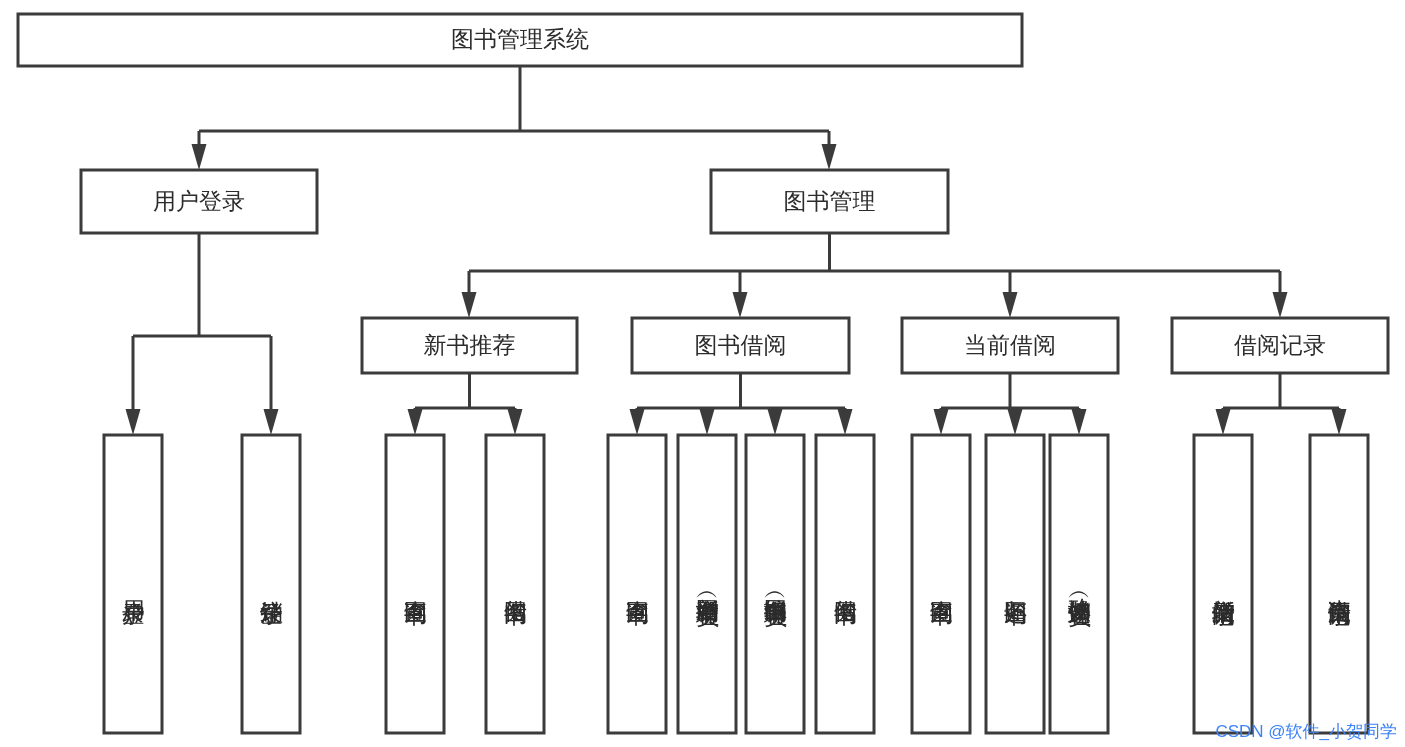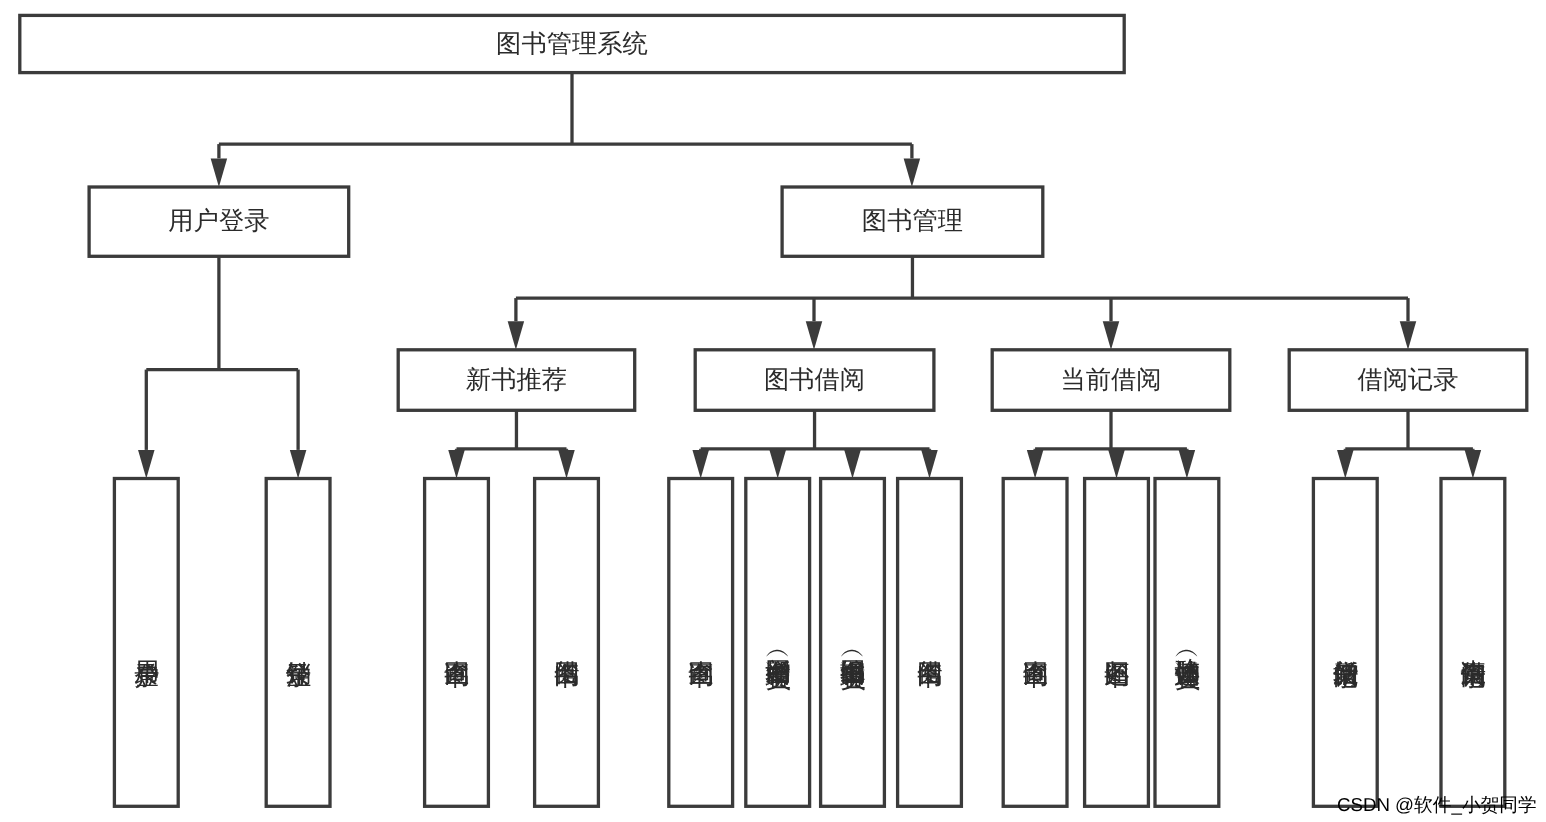--- a/index.html
+++ b/index.html
@@ -49,21 +49,21 @@
     letter-spacing:1px;
     white-space:nowrap;
   }
 
   #watermark{
     position:absolute;
     right:8px;
     bottom:4px;
     font-family:"Liberation Sans","DejaVu Sans",sans-serif;
     font-size:17px;
-    color:#000000;
+    color:#3b82f6;
     white-space:nowrap;
     pointer-events:none;
   }
 </style>
 </head>
 <body>
 
 <div id="diagram-root">
   <svg class="diagram" id="diagram-svg" viewBox="0 0 1405 747">
       <g>

